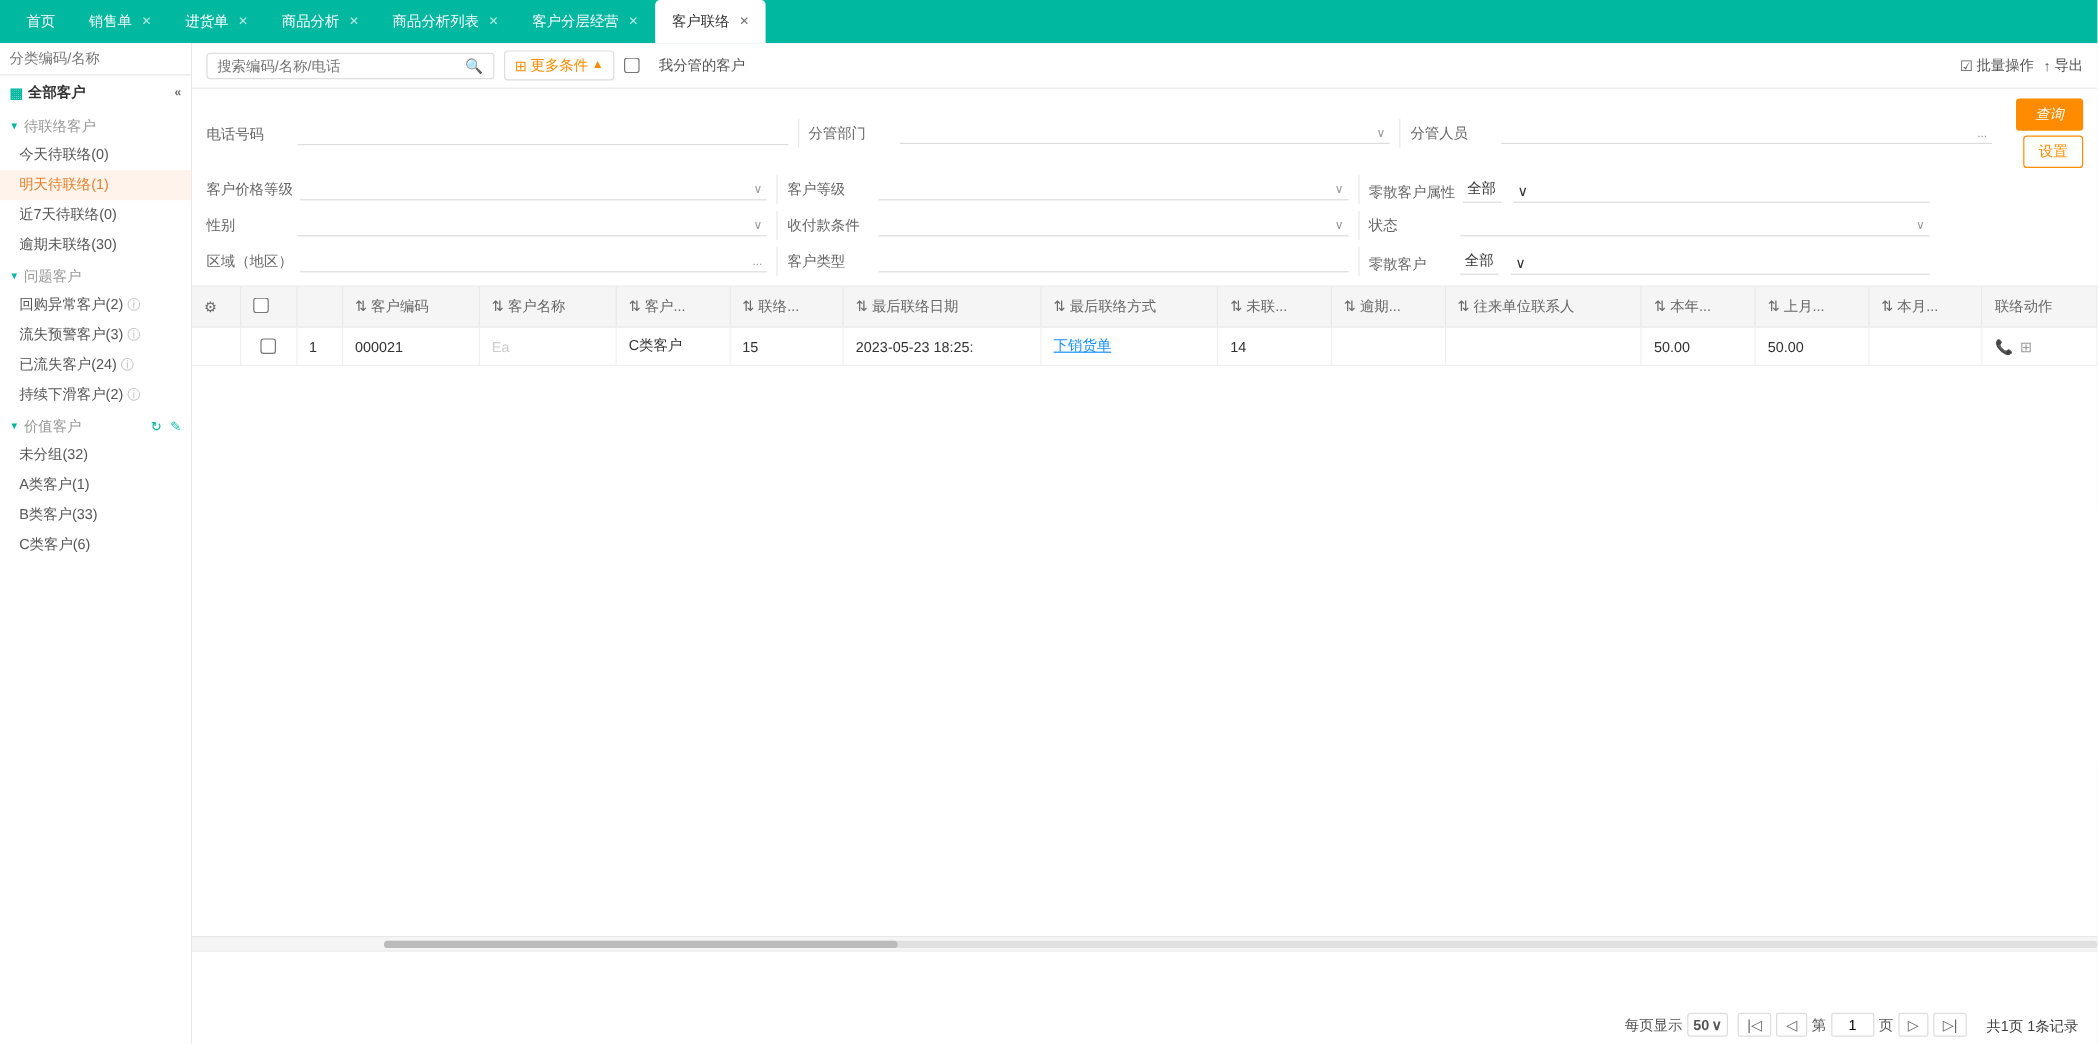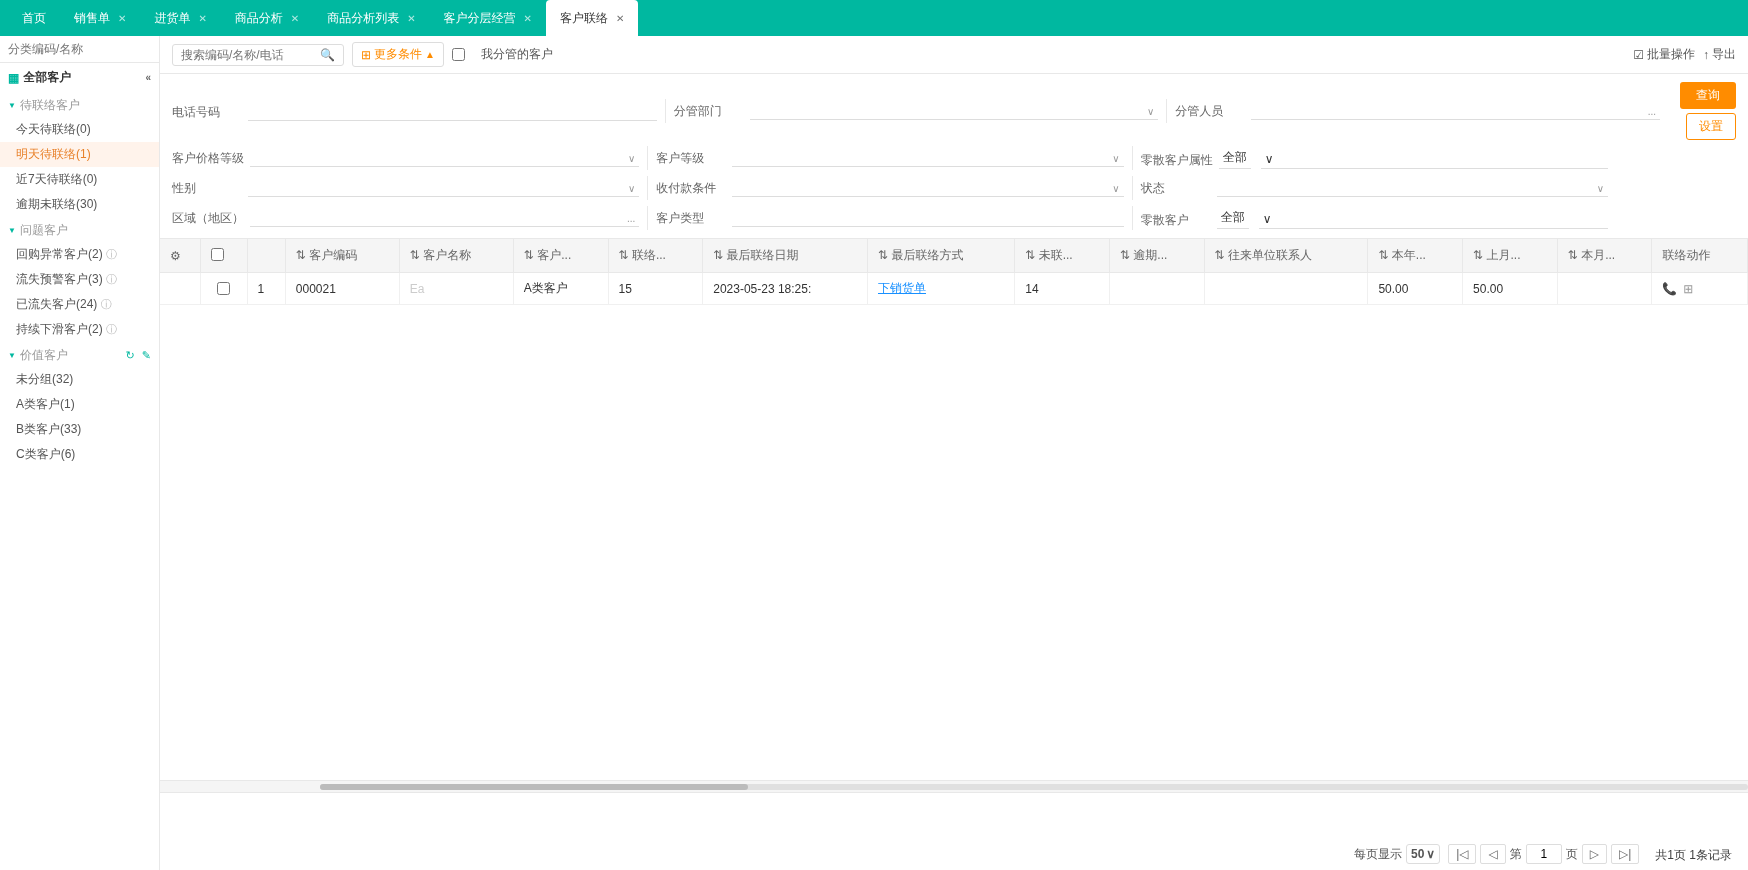--- a/index.html
+++ b/index.html
@@ -109,21 +109,21 @@
       gap: 8px;
       border-bottom: 1px solid #e8e8e8;
     }
     .filter-search {
       display: flex;
       align-items: center;
       border: 1px solid #ddd;
       border-radius: 3px;
       padding: 3px 8px;
       gap: 4px;
-      width: 172px;
+      width: 240px;
     }
     .filter-search input { border: none; outline: none; font-size: 12px; width: 100%; color: #999; }
     .filter-more {
       display: flex;
       align-items: center;
       gap: 3px;
       color: #ff8c00;
       cursor: pointer;
       border: 1px solid #ddd;
       padding: 3px 8px;
@@ -210,20 +210,21 @@
     .filter-select .chevron { color: #999; font-size: 10px; }
     .filter-divider { width: 1px; background: #e8e8e8; height: 24px; }
     .btn-query {
       background: #ff8c00;
       color: white;
       border: none;
       padding: 5px 16px;
       border-radius: 3px;
       cursor: pointer;
       font-size: 12px;
+      font-style: italic;
     }
     .btn-settings {
       background: #fff;
       color: #ff8c00;
       border: 1px solid #ff8c00;
       padding: 4px 12px;
       border-radius: 3px;
       cursor: pointer;
       font-size: 12px;
     }
@@ -657,21 +658,21 @@
         <tr>
     <td></td>
     <td>
                 <div class="checkbox-cell">
                   <input type="checkbox" style="">
                 </div>
               </td>
     <td>1</td>
     <td>000021</td>
     <td style="color:#ccc;">Ea</td>
-    <td>A类客户</td>
+    <td>C类客户</td>
     <td>15</td>
     <td>2023-05-23 18:25:</td>
     <td><span class="col-link">下销货单</span></td>
     <td>14</td>
     <td></td>
     <td style="color:#ccc;">　　　</td>
     <td>50.00</td>
     <td>50.00</td>
     <td></td>
     <td>

